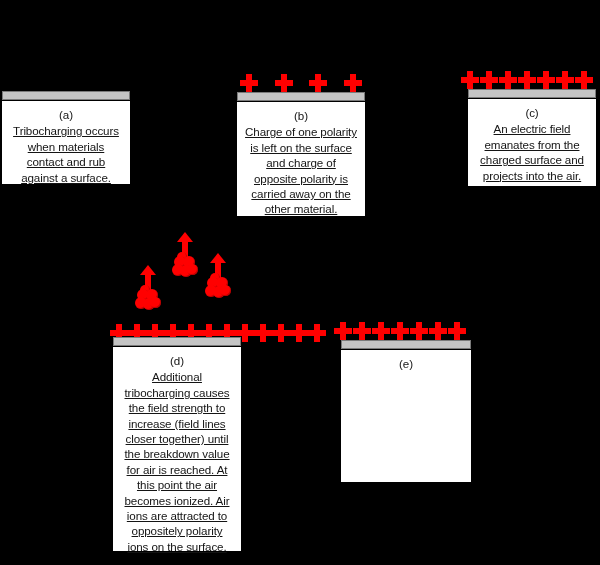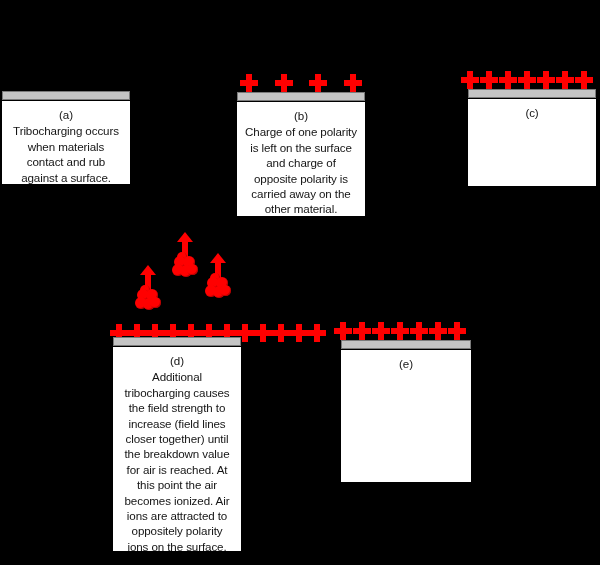--- a/index.html
+++ b/index.html
@@ -69,20 +69,21 @@
     font-size: 11.6px;
     line-height: 15.4px;
     letter-spacing: -0.1px;
   }
   .caption-label {
     display: block;
     margin-bottom: 1px;
   }
   .caption-text {
     display: block;
+    text-decoration: underline;
   }
 
   
   .ion {
     position: absolute;
     width: 30px;
     height: 48px;
   }
   .ion .arrow-shaft {
     position: absolute;
@@ -150,20 +151,21 @@
       <span class="plus"></span>
       <span class="plus"></span>
       <span class="plus"></span>
       <span class="plus"></span>
       <span class="plus"></span>
       <span class="plus"></span>
     </div>
     <div class="surface-bar" style="left:468px; top:89px; width:128px;"></div>
     <div class="caption-box" style="left:468px; top:99px; width:128px; height:87px;">
       <span class="caption-label">(c)</span>
+      <span class="caption-text">An electric field emanates from the charged surface and projects into the air.</span>
     </div>
   </div>
 
   <div class="panel">
 
     <div class="ion" style="left:133px; top:265px;">
       <span class="arrow-head"></span>
       <span class="arrow-shaft"></span>
       <span class="blob">
         <i class="b6"></i>

